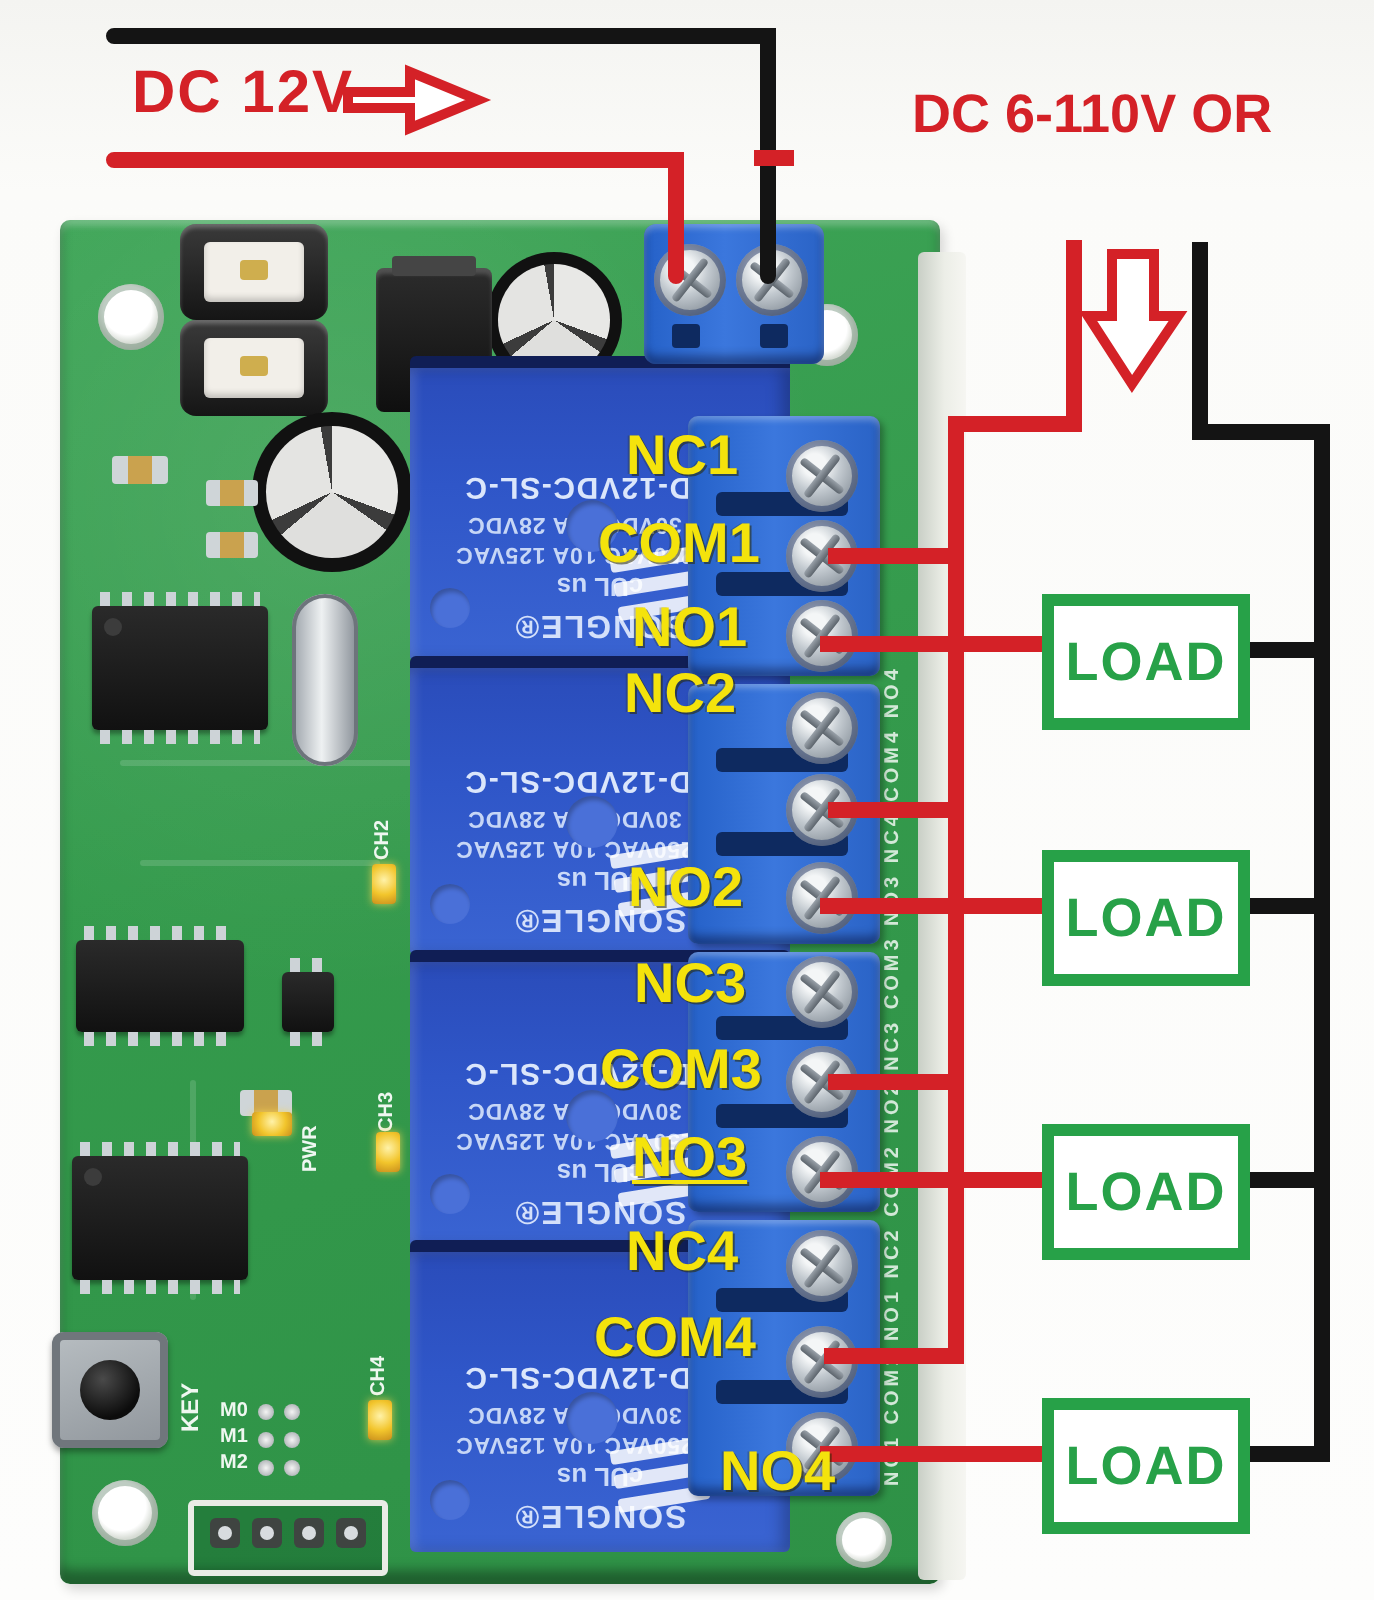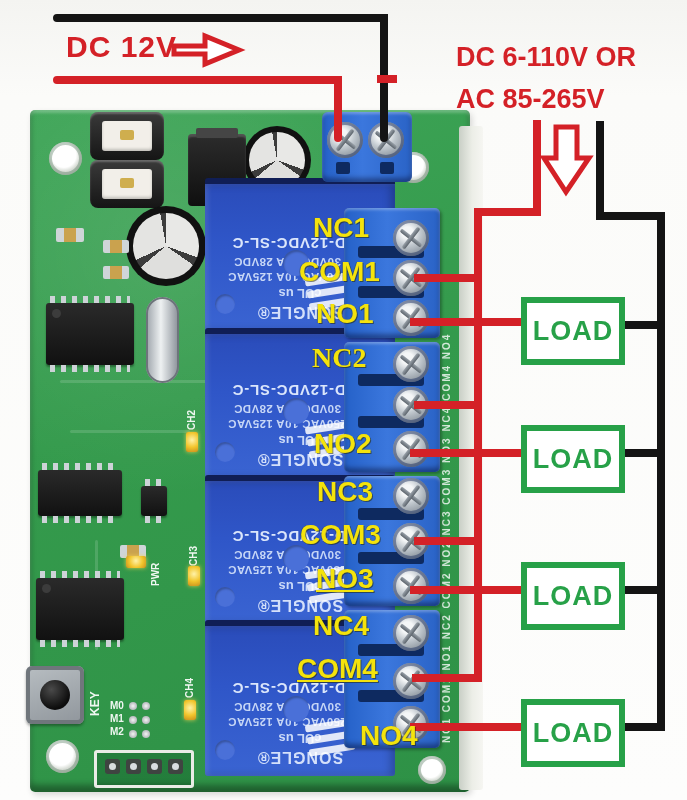--- a/index.html
+++ b/index.html
@@ -322,32 +322,31 @@
     <path d="M410,453 H523" stroke="#d42127" stroke-width="8"></path>
     <path d="M410,590 H523" stroke="#d42127" stroke-width="8"></path>
     <path d="M410,727 H523" stroke="#d42127" stroke-width="8"></path>
 
     <polygon points="174,46 205,46 205,36 239,50 205,64 205,54 174,54" fill="#ffffff" stroke="#d42127" stroke-width="5"></polygon>
     <polygon points="556,127 577,127 577,158 589,158 566,192 544,158 556,158" fill="#ffffff" stroke="#d42127" stroke-width="5"></polygon>
   </svg>
 
   <div class="anno dc12v">DC 12V</div>
   <div class="anno acline" style="top:42px;">DC 6-110V OR</div>
-  <div class="anno acline" style="top:84px;">AC 85-265V</div>
 
   <div class="ylabel" style="left:313px;top:212px;">NC1</div>
   <div class="ylabel" style="left:299px;top:256px;">COM1</div>
   <div class="ylabel" style="left:316px;top:298px;">NO1</div>
-  <div class="ylabel" style="left:312px;top:342px;font-family:Liberation Serif, serif;">NC2</div>
+  <div class="ylabel" style="left:312px;top:331px;">NC2</div>
   <div class="ylabel" style="left:314px;top:428px;">NO2</div>
   <div class="ylabel" style="left:317px;top:476px;">NC3</div>
   <div class="ylabel" style="left:300px;top:519px;">COM3</div>
   <div class="ylabel" style="left:316px;top:563px;text-decoration:underline;">NO3</div>
   <div class="ylabel" style="left:313px;top:610px;">NC4</div>
-  <div class="ylabel" style="left:297px;top:653px;text-decoration:underline;">COM4</div>
+  <div class="ylabel" style="left:297px;top:653px;">COM4</div>
   <div class="ylabel" style="left:314px;top:720px;margin-left:46px;">NO4</div>
 
   <div class="loadbox" style="top:297px;">LOAD</div>
   <div class="loadbox" style="top:425px;">LOAD</div>
   <div class="loadbox" style="top:562px;">LOAD</div>
   <div class="loadbox" style="top:699px;">LOAD</div>
 
 </div>
 
 </body></html>

